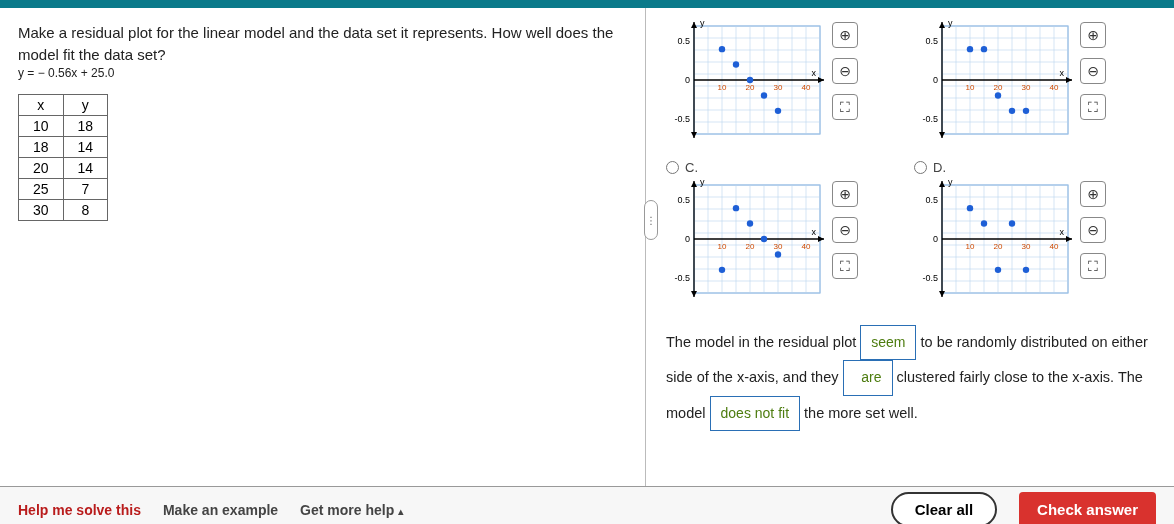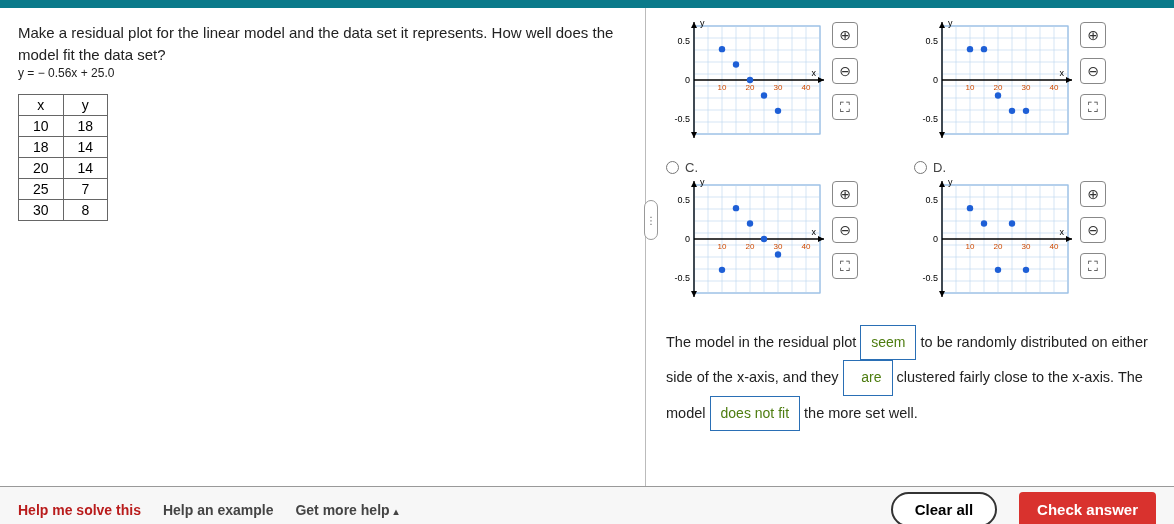--- a/index.html
+++ b/index.html
@@ -309,19 +309,19 @@
         <span class="answer-select">does not fit</span>
         <span> the more set well.</span>
       </div>
     </div>
 
     <div class="middle-handle">⋮</div>
   </div>
 
   <div class="footer">
     <span class="footer-link faded">Help me solve this</span>
-    <span class="footer-link">Help an example</span>
+    <span class="footer-link">Make an example</span>
     <span class="footer-link"><span>Get more help</span> <span class="caret">▴</span></span>
     <span class="footer-spacer"></span>
     <button class="btn-clear">Clear all</button>
     <button class="btn-check">Check answer</button>
   </div>
 </div>
 
 </body></html>

